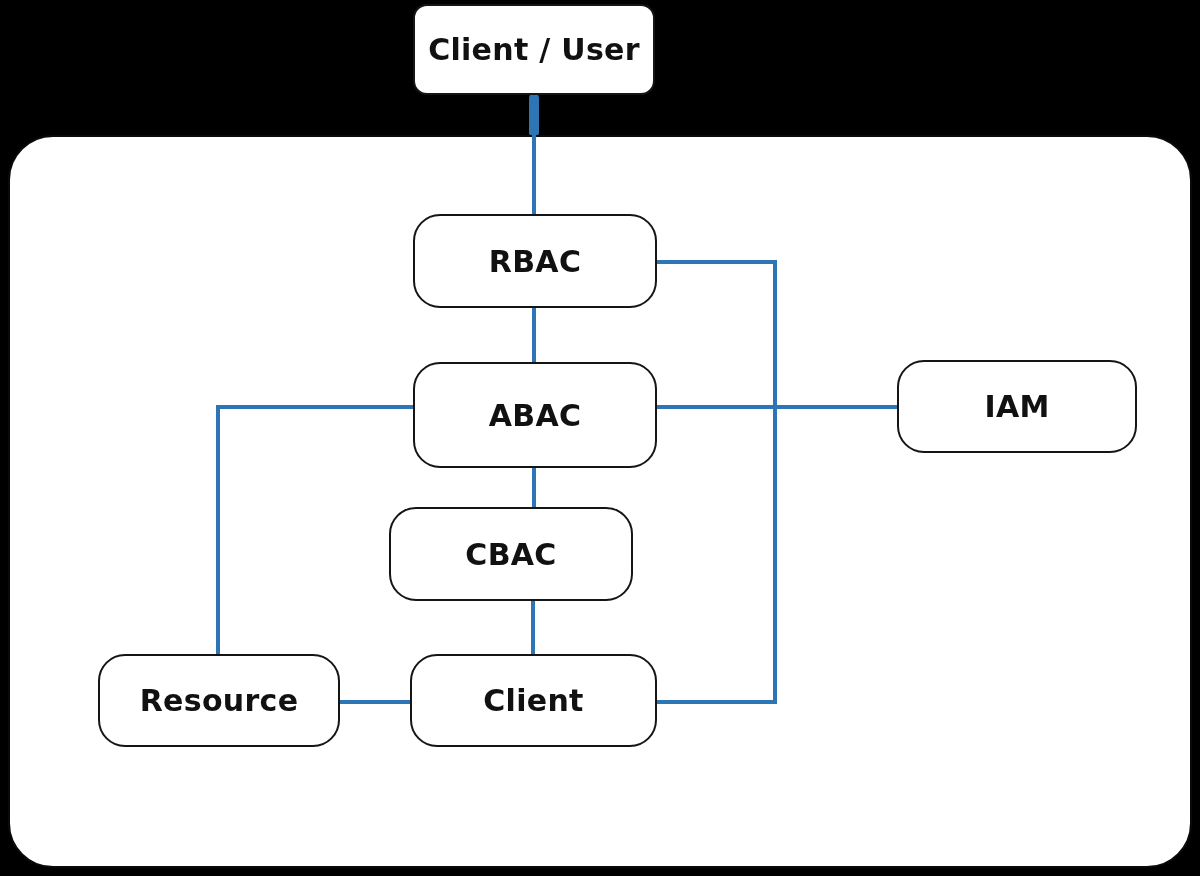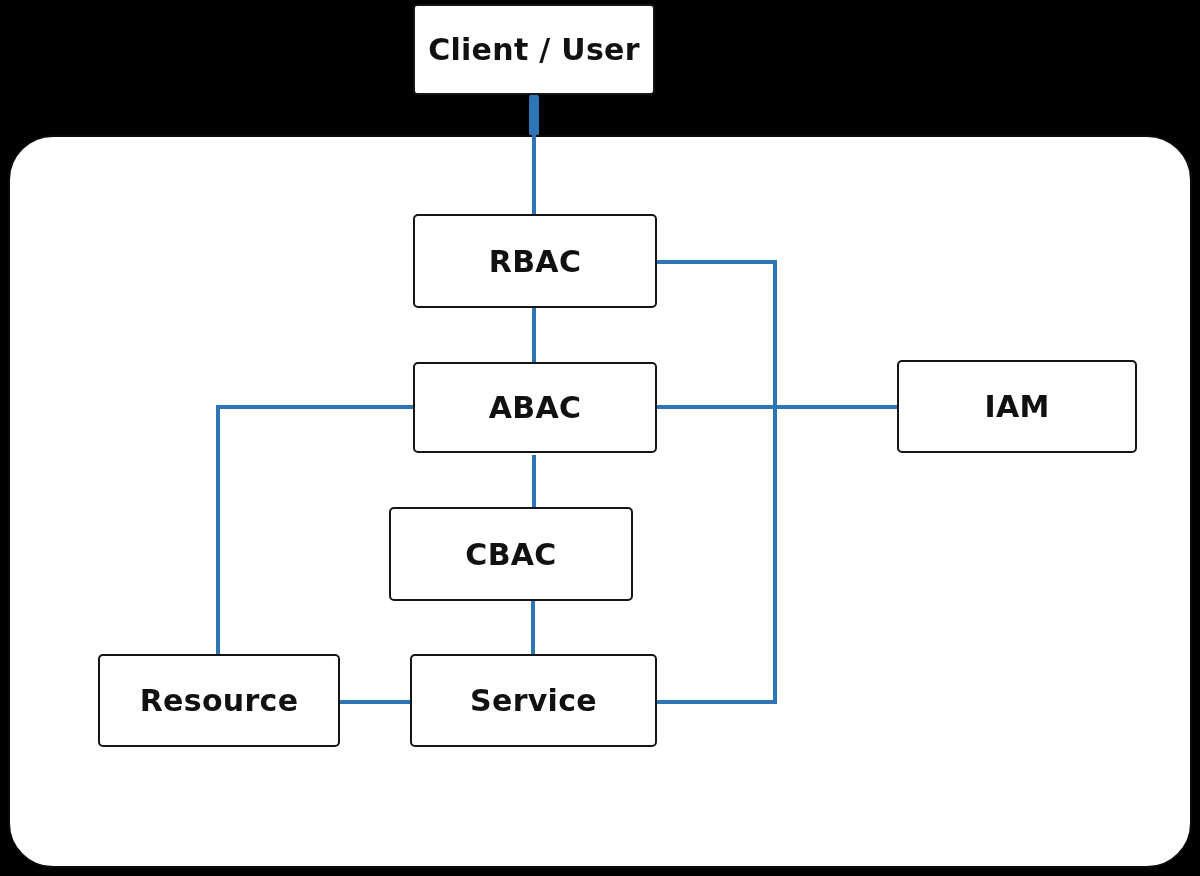--- a/index.html
+++ b/index.html
@@ -9,27 +9,27 @@
   }
   .panel{
     position:absolute;left:8px;top:135px;width:1180px;height:729px;
     background:#ffffff;border:2px solid #0a0a0a;border-radius:45px;
   }
   .conn{position:absolute;background:#2E75B6;}
   .stub{
     position:absolute;background:#2E75B6;width:10px;border-radius:6px 6px 2px 2px;
   }
   .node{
-    position:absolute;background:#ffffff;border:2.5px solid #151515;border-radius:5px;
+    position:absolute;background:#ffffff;border:2.5px solid #151515;border-radius:27px;
     display:flex;align-items:center;justify-content:center;
     color:#111;font-size:30px;font-weight:600;letter-spacing:.3px;
     box-sizing:border-box;
   }
   .node span{white-space:nowrap;}
-  .node.client{border-radius:4px;}
+  .node.client{border-radius:14px;}
 </style>
 </head>
 <body>
 
 <div class="stage">
 
   <div class="panel"></div>
 
   <div class="stub" style="left:529px;top:93px;height:42px;"></div>
   <div class="conn" style="left:532px;top:95px;width:4px;height:119px;"></div>
@@ -49,33 +49,33 @@
   <div class="conn" style="left:340px;top:700px;width:70px;height:4px;"></div>
 
   <div class="node client" style="left:413px;top:4px;width:242px;height:91px;">
     <span>Client / User</span>
   </div>
 
   <div class="node" style="left:413px;top:214px;width:244px;height:94px;">
     <span>RBAC</span>
   </div>
 
-  <div class="node" style="left:413px;top:362px;width:244px;height:91px;">
+  <div class="node" style="left:413px;top:362px;width:244px;height:106px;">
     <span>ABAC</span>
   </div>
 
   <div class="node" style="left:389px;top:507px;width:244px;height:94px;">
     <span>CBAC</span>
   </div>
 
   <div class="node" style="left:897px;top:360px;width:240px;height:93px;text-align:center;">
     <span>IAM</span>
   </div>
 
   <div class="node" style="left:98px;top:654px;width:242px;height:93px;">
     <span>Resource</span>
   </div>
 
   <div class="node" style="left:410px;top:654px;width:247px;height:93px;">
-    <span>Service</span>
+    <span>Client</span>
   </div>
 
 </div>
 
 </body></html>

